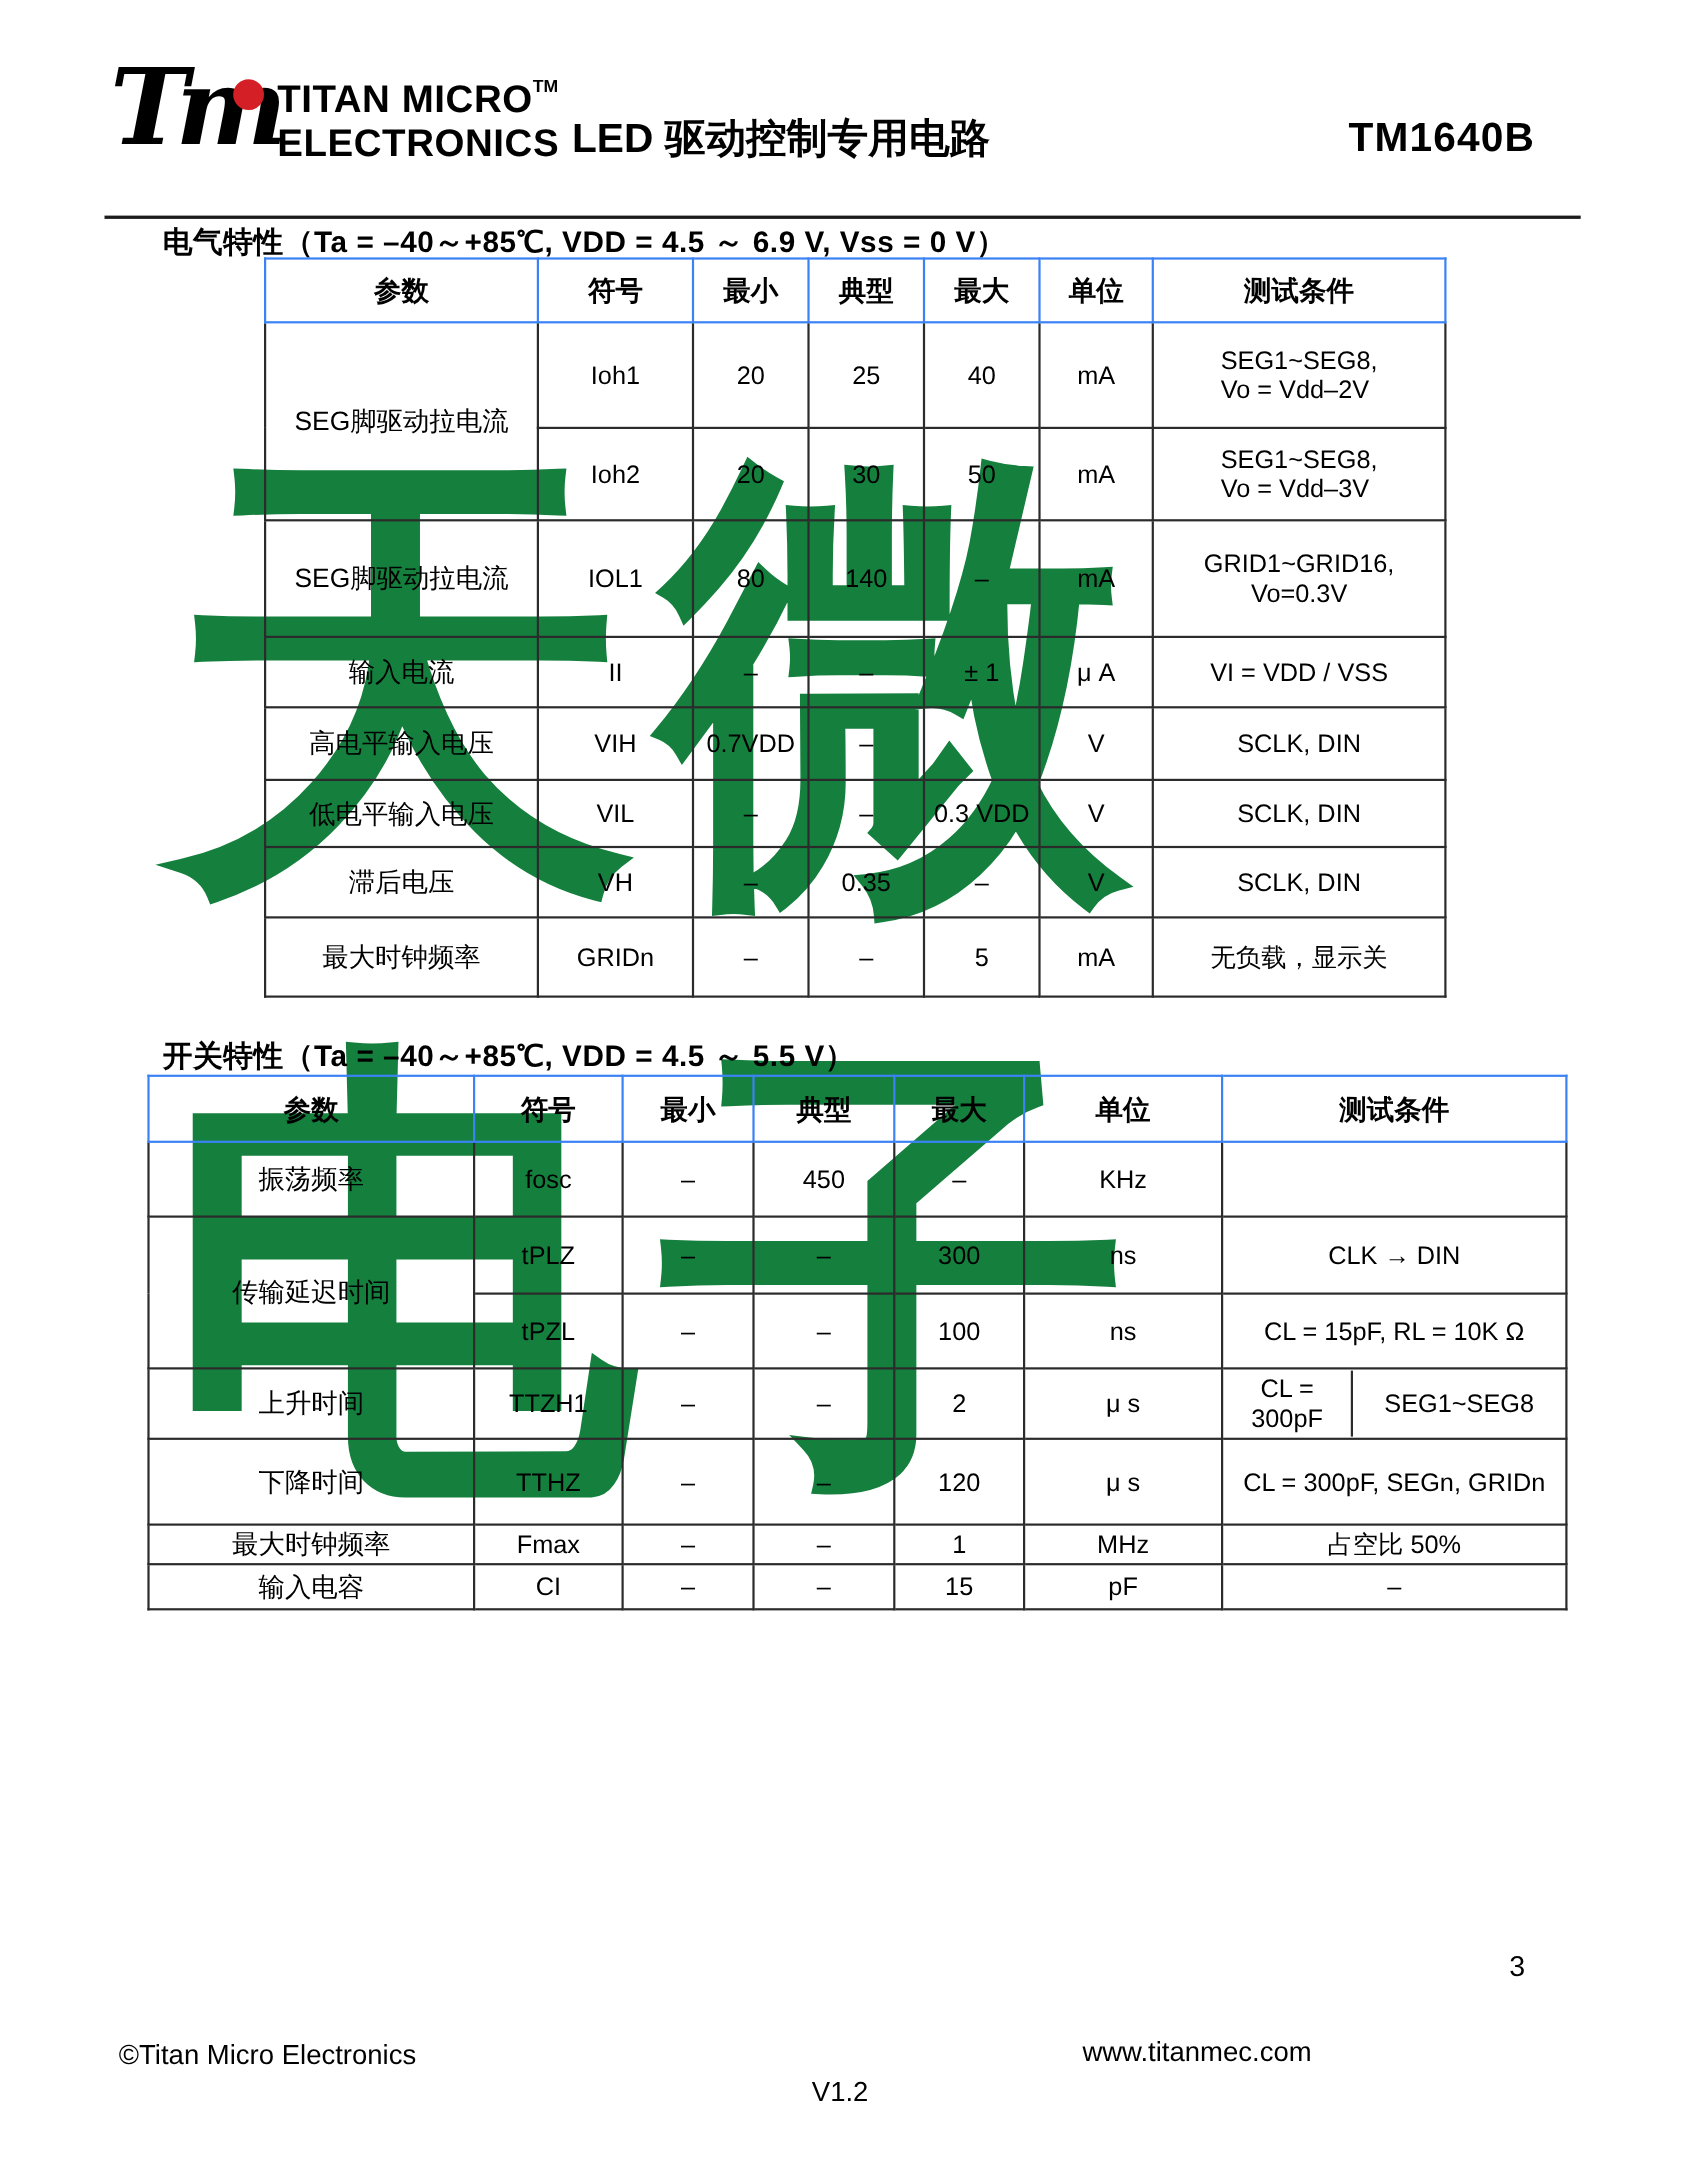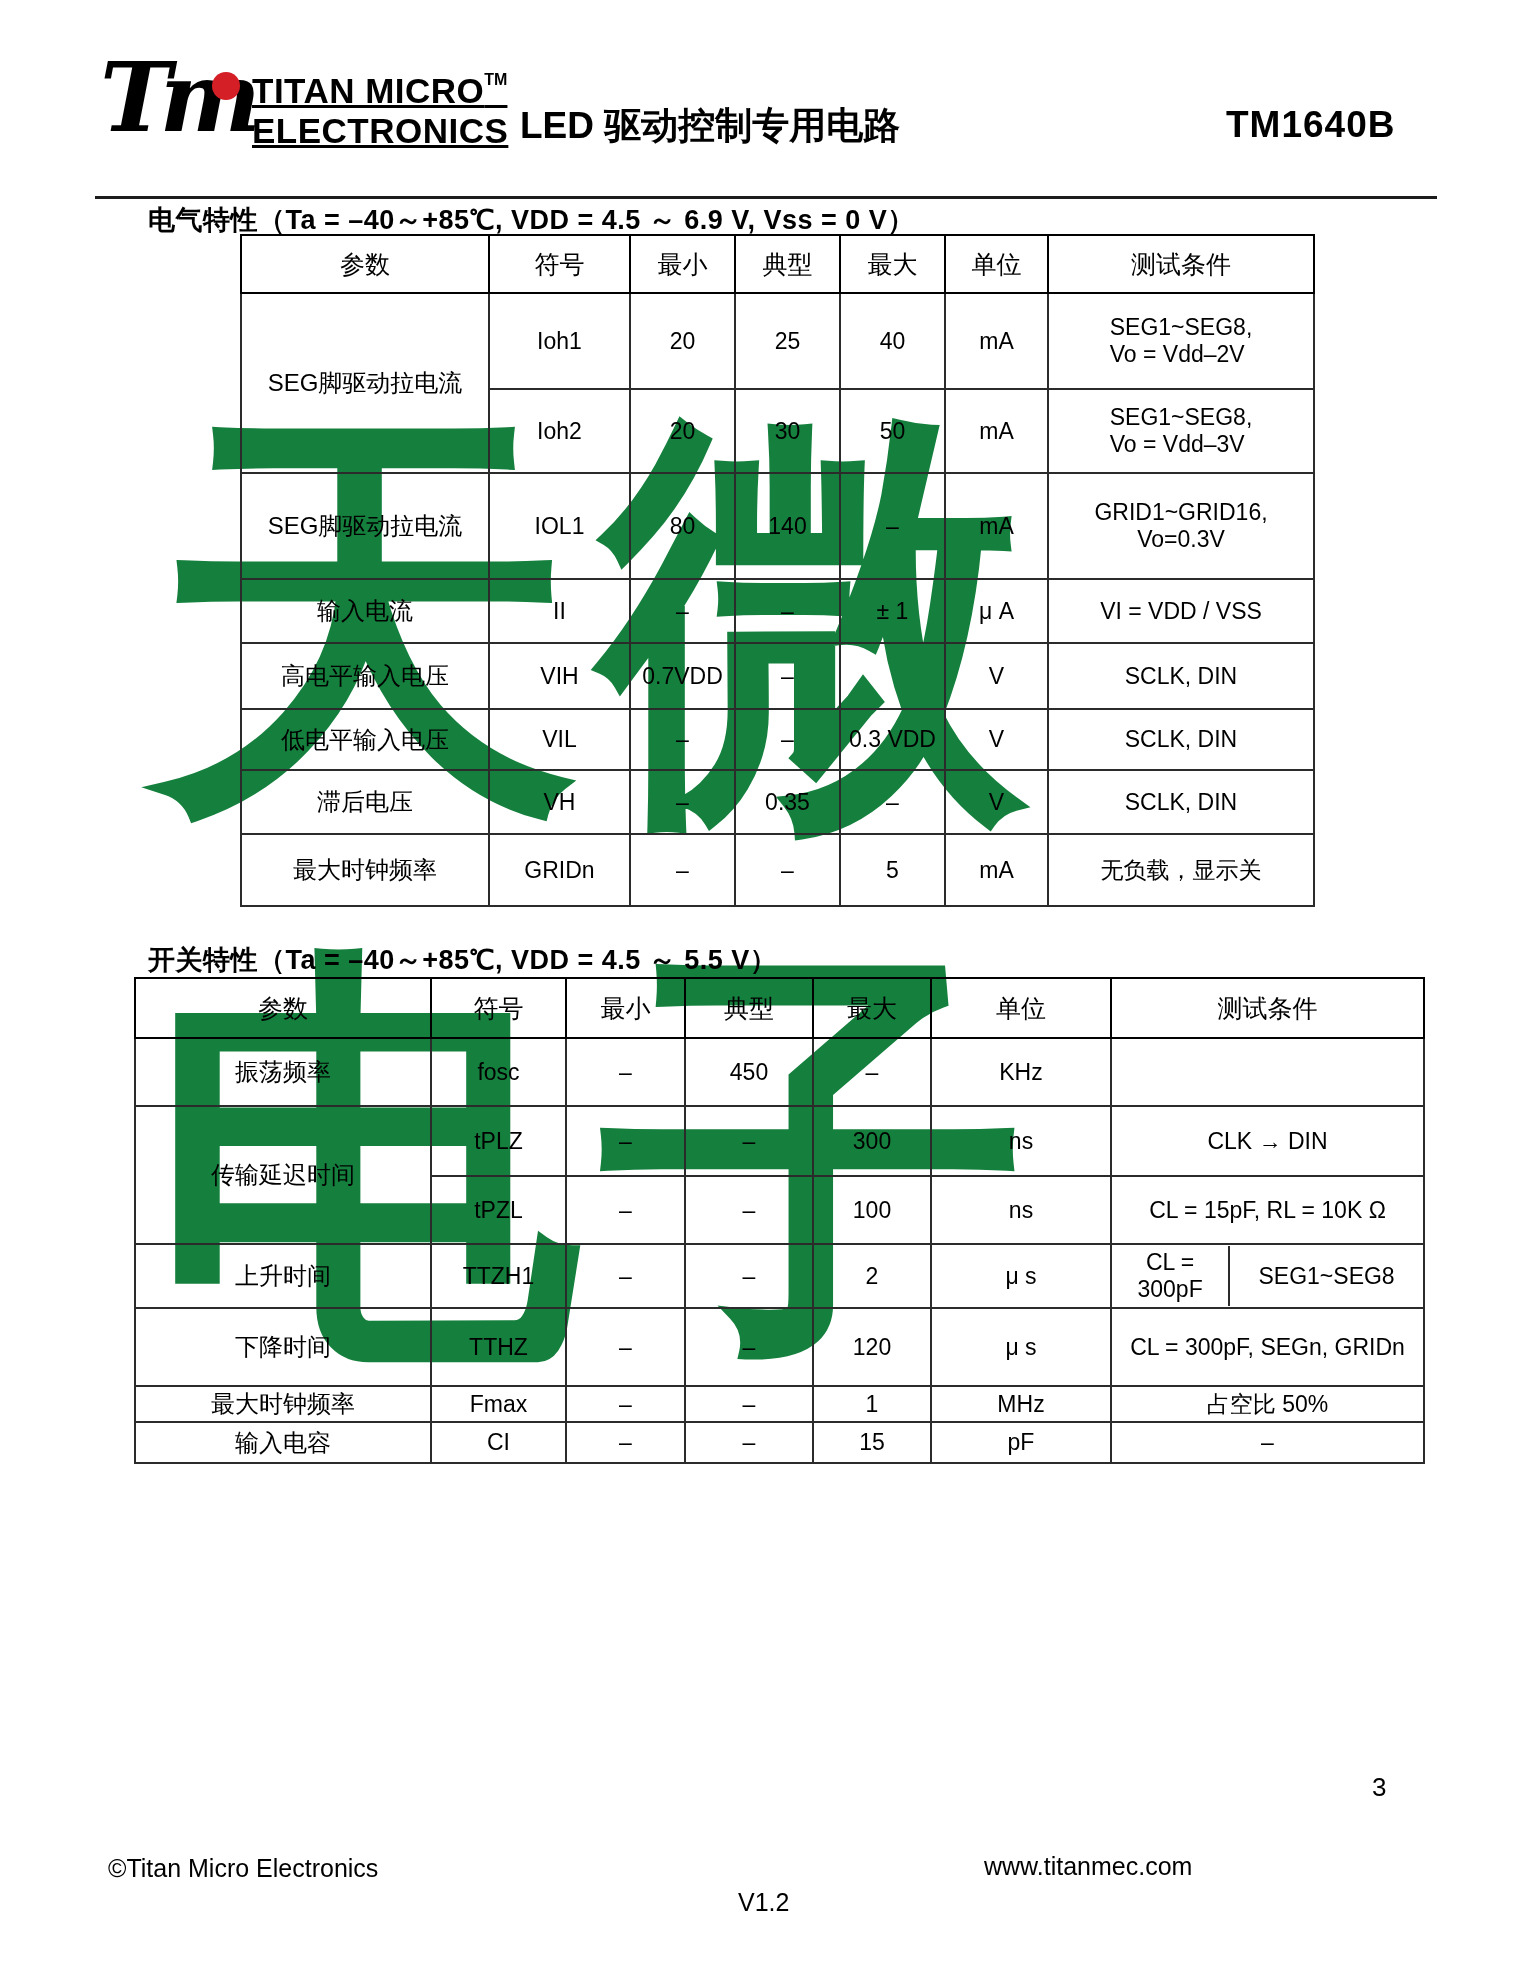--- a/index.html
+++ b/index.html
@@ -12,36 +12,36 @@
              color:#15803d;font-family:Liberation Sans, sans-serif;font-weight:bold;
              font-size:430px;line-height:540px;letter-spacing:20px;
              word-break:break-all;text-align:center;user-select:none;}
 
   
   .logo-mark{position:absolute;left:100px;top:48px;z-index:2;
              font-family:"DejaVu Serif", serif;font-style:italic;font-weight:bold;
              font-size:96px;line-height:100px;letter-spacing:-12px;}
   .logo-dot{position:absolute;left:212px;top:72px;width:28px;height:28px;border-radius:50%;z-index:3;}
   .logo-text{position:absolute;left:252px;top:60px;z-index:2;font-weight:bold;
-             font-size:35px;line-height:40px;letter-spacing:0.5px;text-decoration:underline;}
+             font-size:35px;line-height:40px;letter-spacing:0.5px;}
   .tm-sup{font-size:16px;vertical-align:18px;letter-spacing:0;}
   .doc-subtitle{position:absolute;left:520px;top:101px;z-index:2;font-size:37px;font-weight:bold;}
   .part-number{position:absolute;left:1226px;top:104px;z-index:2;font-size:37px;font-weight:bold;letter-spacing:1px;}
   .header-rule{position:absolute;left:95px;top:196px;width:1342px;height:3px;background:#1c1c1c;z-index:2;}
 
   
   .sec-title{position:absolute;z-index:2;font-size:27px;font-weight:bold;letter-spacing:0.5px;}
   .t1-title{left:148px;top:202px;}
   .t2-title{left:148px;top:942px;}
 
   
   table.dt{position:absolute;z-index:2;border-collapse:collapse;table-layout:fixed;background:transparent;}
   .t1{left:240px;top:234px;width:1073px;}
   .t2{left:134px;top:977px;width:1289px;}
-  .dt th{border:2px solid #000000;font-size:25px;font-weight:normal;text-align:center;
+  .dt th{border:2px solid #3b82f6;font-size:25px;font-weight:bold;text-align:center;
          vertical-align:middle;padding:0 4px;background:transparent;}
   .dt td{border:2px solid #2b2b2b;font-size:23px;text-align:center;vertical-align:middle;
          padding:0 4px;background:transparent;}
   .dt td.param{font-size:24px;}
   .pre{white-space:pre-line;}
   .lblock{display:inline-block;text-align:left;white-space:pre-line;}
   td.splitcell{padding:0;margin-left:48px;}
   .split-wrap{display:flex;height:60px;align-items:stretch;}
   .split-left{width:38%;border-right:2px solid #2b2b2b;display:flex;align-items:center;
               justify-content:center;padding:2px 8px;box-sizing:border-box;}

